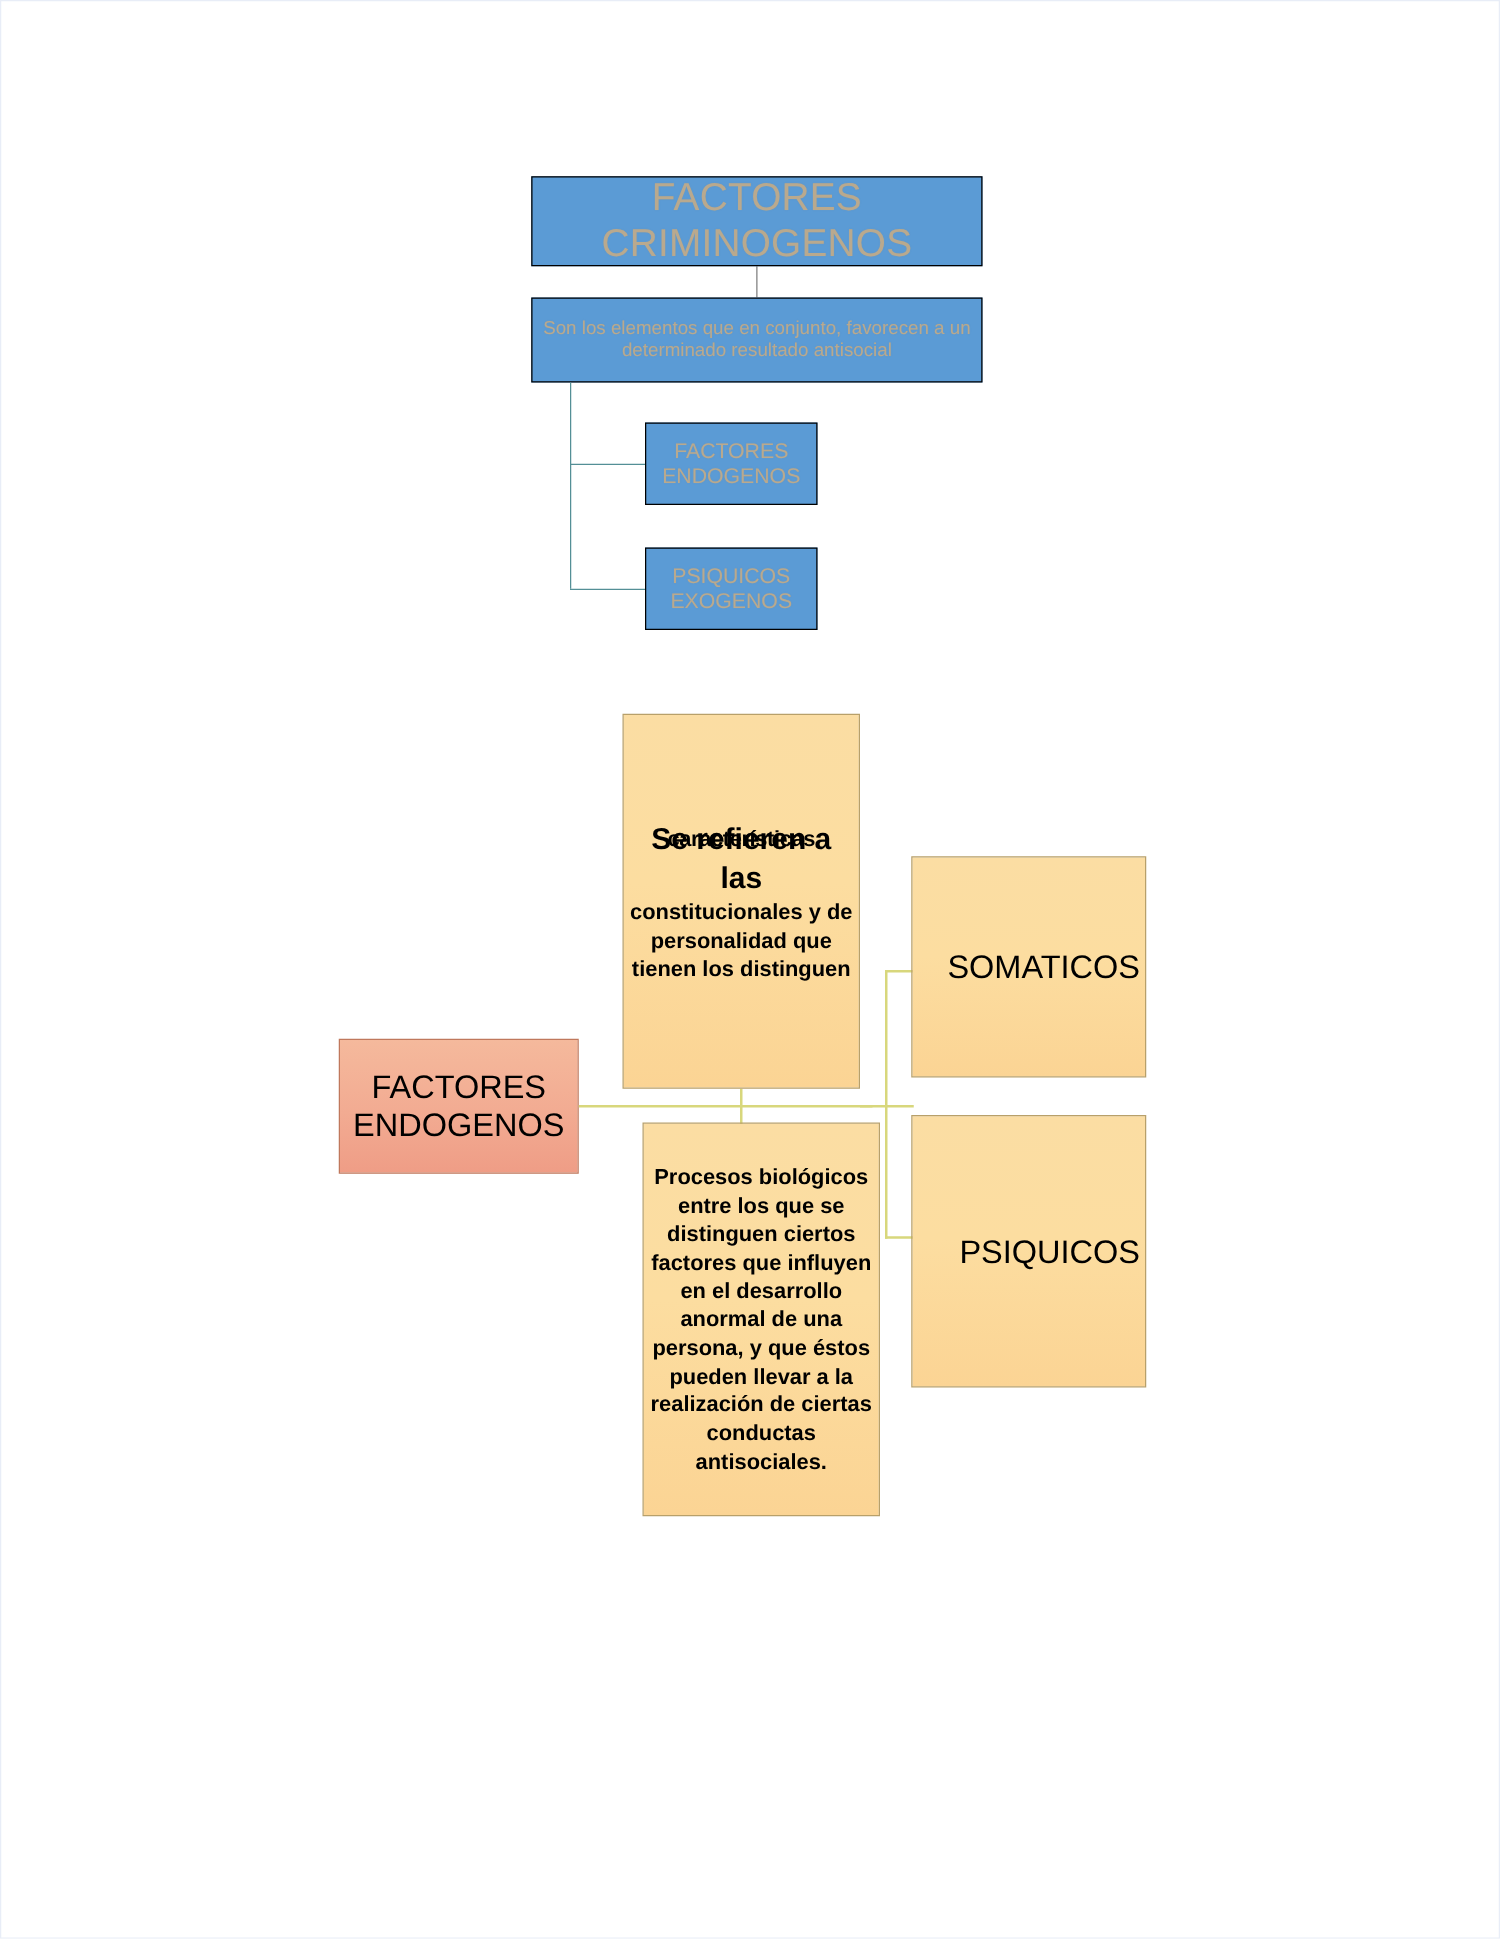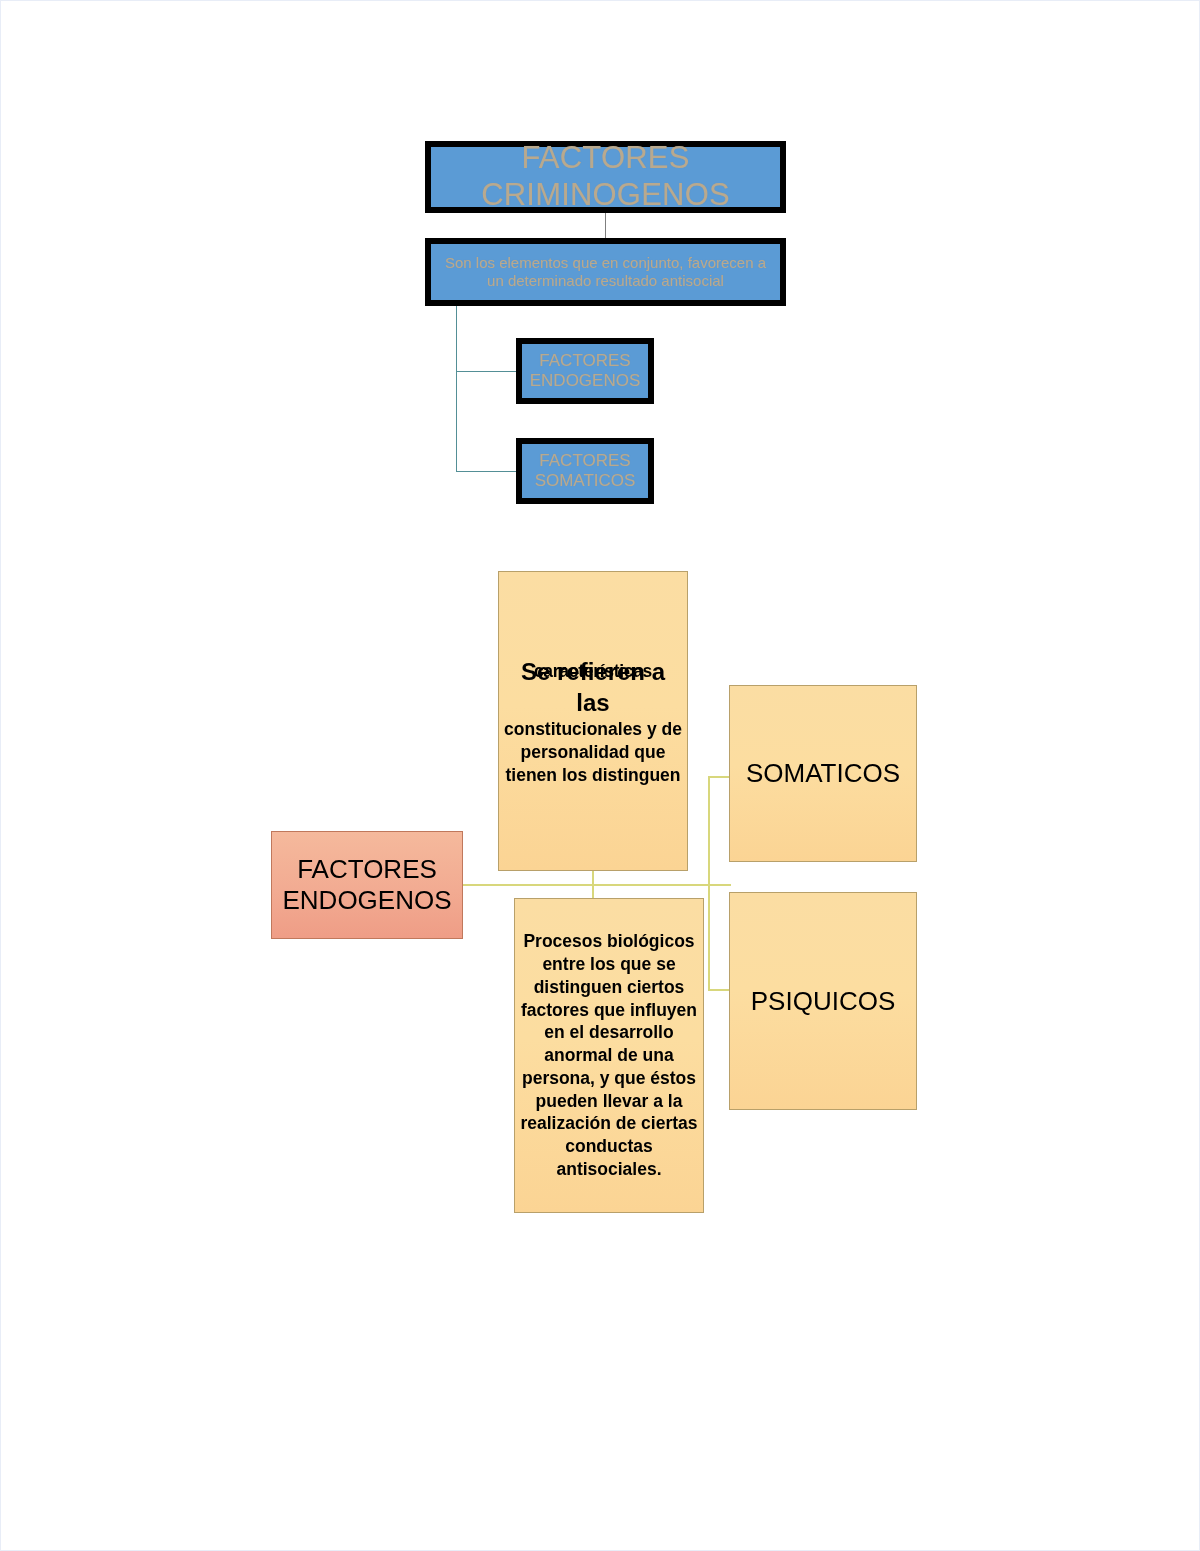--- a/index.html
+++ b/index.html
@@ -27,37 +27,37 @@
     align-items: center;
     justify-content: center;
     text-align: center;
     line-height: 1.18;
   }
   .node .label { display: block; width: 100%; padding: 0 4px; }
 
   
   .blue {
     background: #5b9bd5;
-    border: 6px solid #000000;
+    border: 1px solid #000000;
     color: #b9a98e;
     text-shadow: 0 0 1px rgba(160,145,120,0.35);
     font-weight: 400;
   }
   .blue.title   { font-size: 31px; letter-spacing: 0.2px; }
   .blue.subtitle{ font-size: 15px; }
   .blue.small   { font-size: 17px; }
 
   
   .orange {
     background: linear-gradient(180deg, #fbdda3 0%, #fcdda0 45%, #fbd494 100%);
     border: 1px solid #b8a06a;
     color: #000000;
   }
   .orange.body { font-size: 17.5px; font-weight: 600; line-height: 1.30; }
-  .orange.leaf { font-size: 26px; font-weight: 400; }
+  .orange.leaf { font-size: 26px; font-weight: 400; text-align: right; }
 
   
   .salmon {
     background: linear-gradient(180deg, #f5b99c 0%, #f2ab92 55%, #ef9d86 100%);
     border: 1px solid #c0785c;
     color: #000000;
     font-size: 26px;
   }
 
   
@@ -103,21 +103,21 @@
 
   <div class="conn v-teal" style="left:455px; top:305px; height:165px;"></div>
   <div class="conn h-teal" style="left:455px; top:370px; width:60px;"></div>
   <div class="conn h-teal" style="left:455px; top:470px; width:60px;"></div>
 
   <div class="node blue small" style="left:515px; top:337px; width:138px; height:66px;">
     <span class="label">FACTORES ENDOGENOS</span>
   </div>
 
   <div class="node blue small" style="left:515px; top:437px; width:138px; height:66px;">
-    <span class="label">FACTORES SOMATICOS</span>
+    <span class="label">PSIQUICOS EXOGENOS</span>
   </div>
 
   <div class="node salmon" style="left:270px; top:830px; width:192px; height:108px;">
     <span class="label">FACTORES ENDOGENOS</span>
   </div>
 
   <div class="conn h-olive" style="left:462px; top:883px; width:235px;"></div>
   <div class="conn v-olive" style="left:591px; top:870px; height:32px;"></div>
 
   <div class="node orange body" style="left:497px; top:570px; width:190px; height:300px;justify-content:flex-end;">

